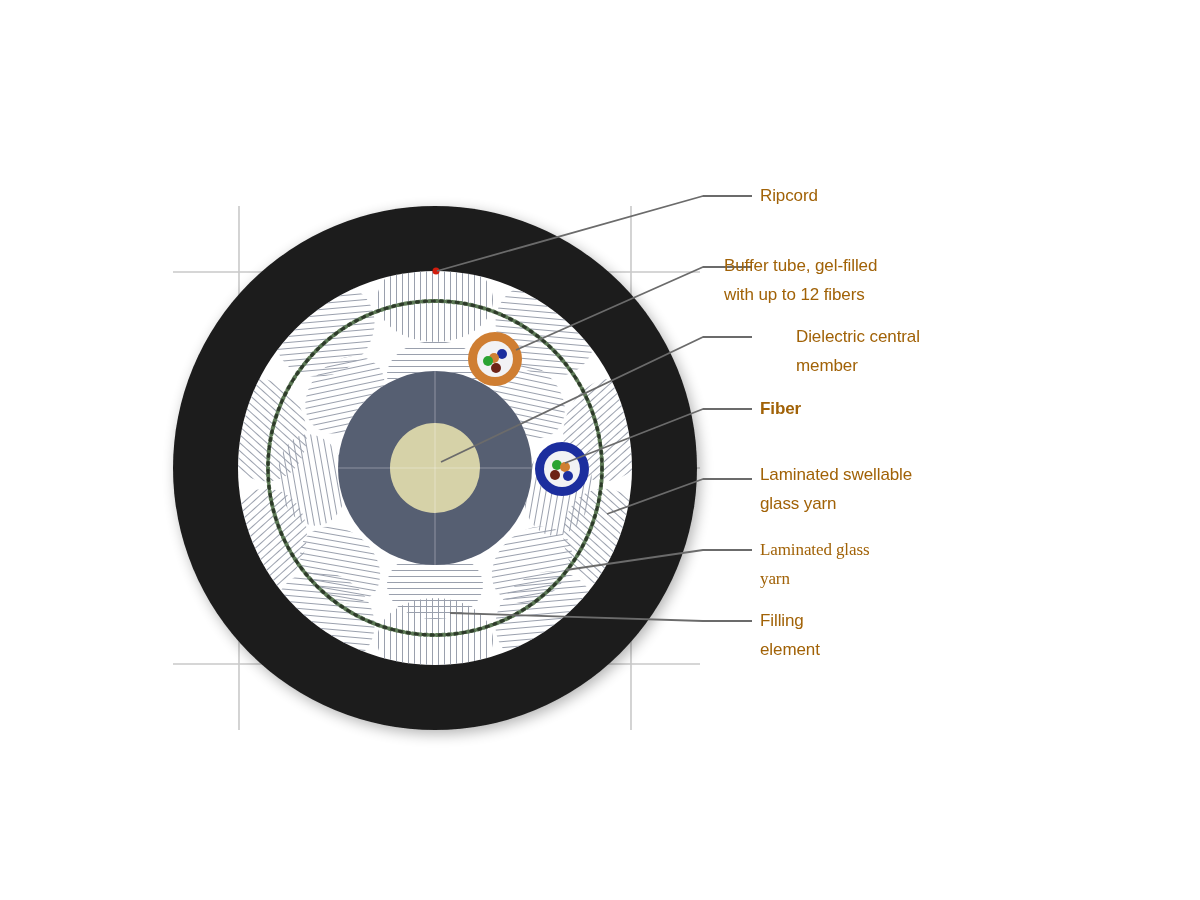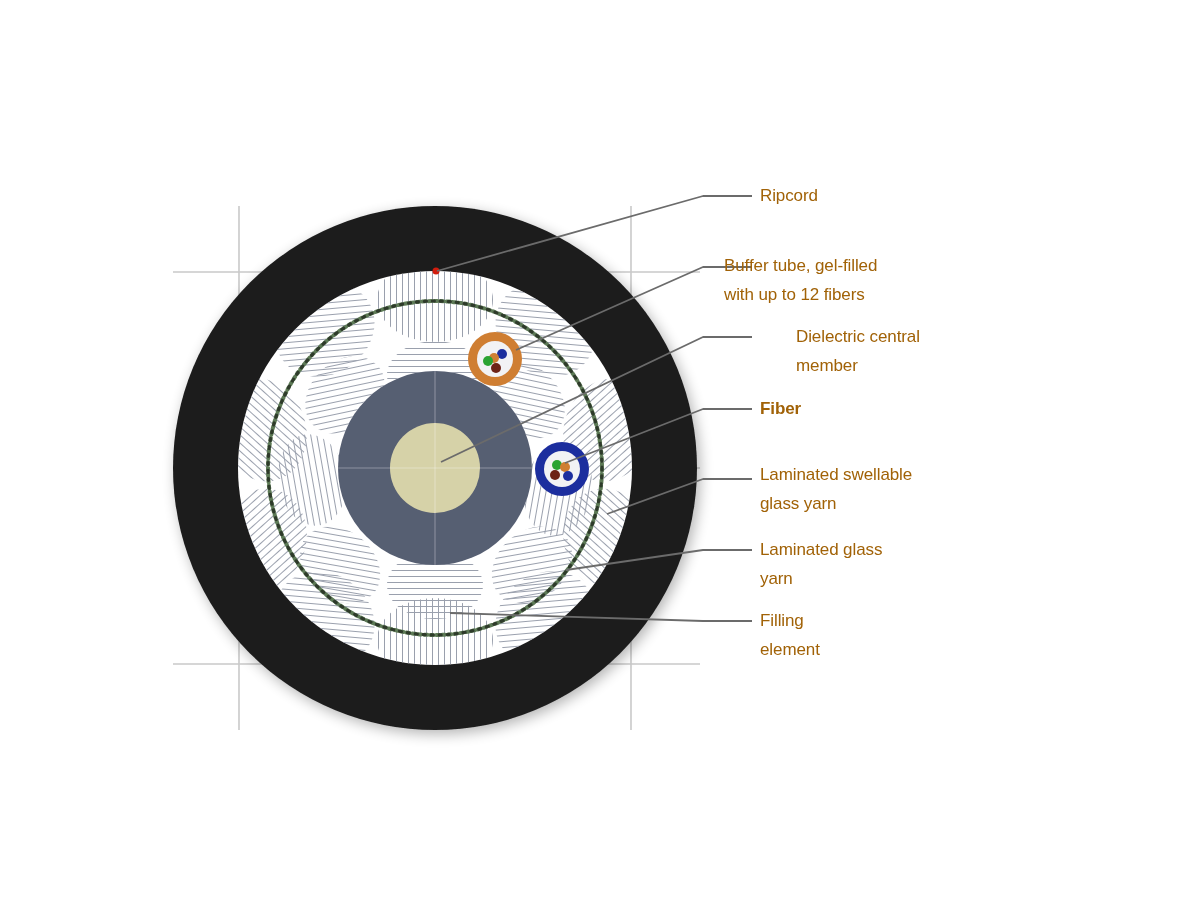--- a/index.html
+++ b/index.html
@@ -171,19 +171,19 @@
 with up to 12 fibers</div>
 
   <div class="callout-label" style="left:796px; top:322px;">Dielectric central
 member</div>
 
   <div class="callout-label" style="left:760px; top:394px;font-weight:bold;">Fiber</div>
 
   <div class="callout-label" style="left:760px; top:460px;">Laminated swellable
 glass yarn</div>
 
-  <div class="callout-label" style="left:760px; top:535px;">Laminated glass
+  <div class="callout-label" style="left:760px; top:535px;font-family:Liberation Serif, serif;">Laminated glass
 yarn</div>
 
   <div class="callout-label" style="left:760px; top:606px;">Filling
 element</div>
 
 </div>
 
 </body></html>

